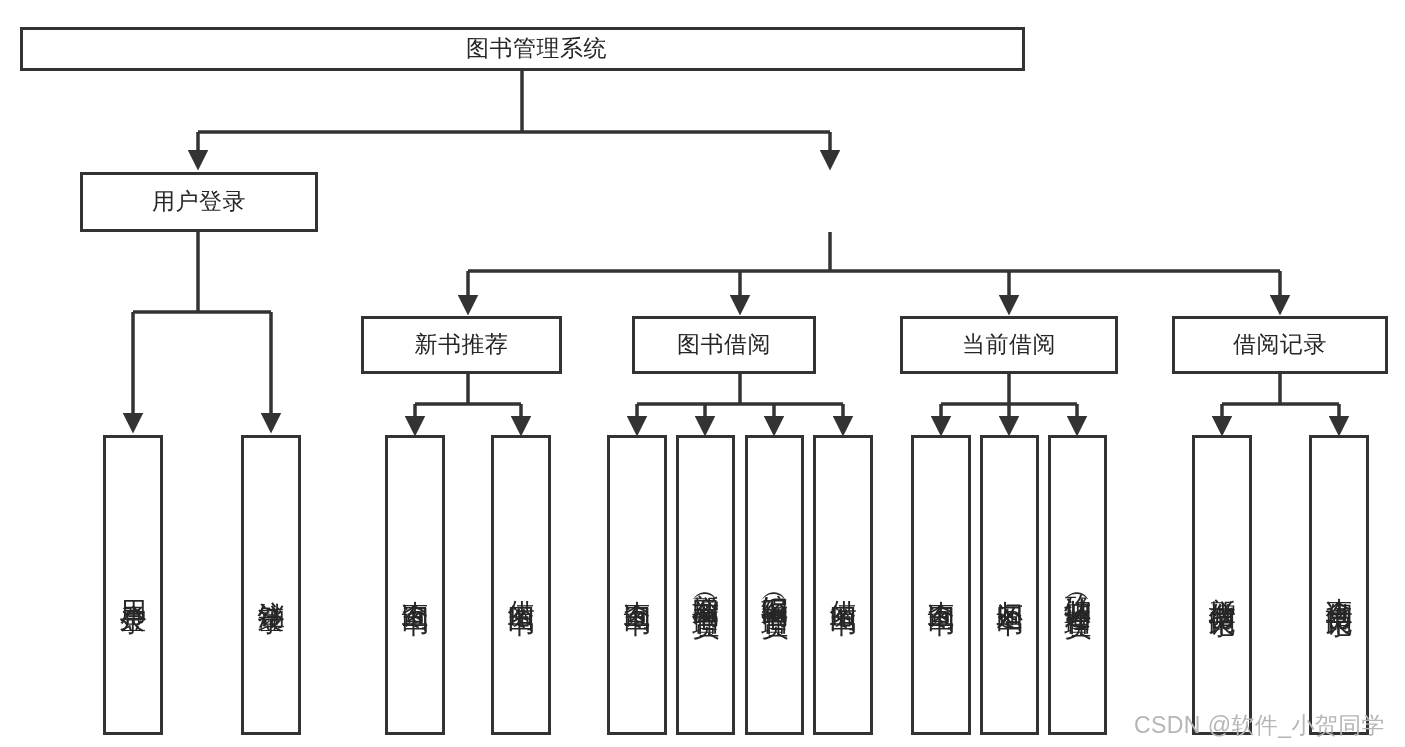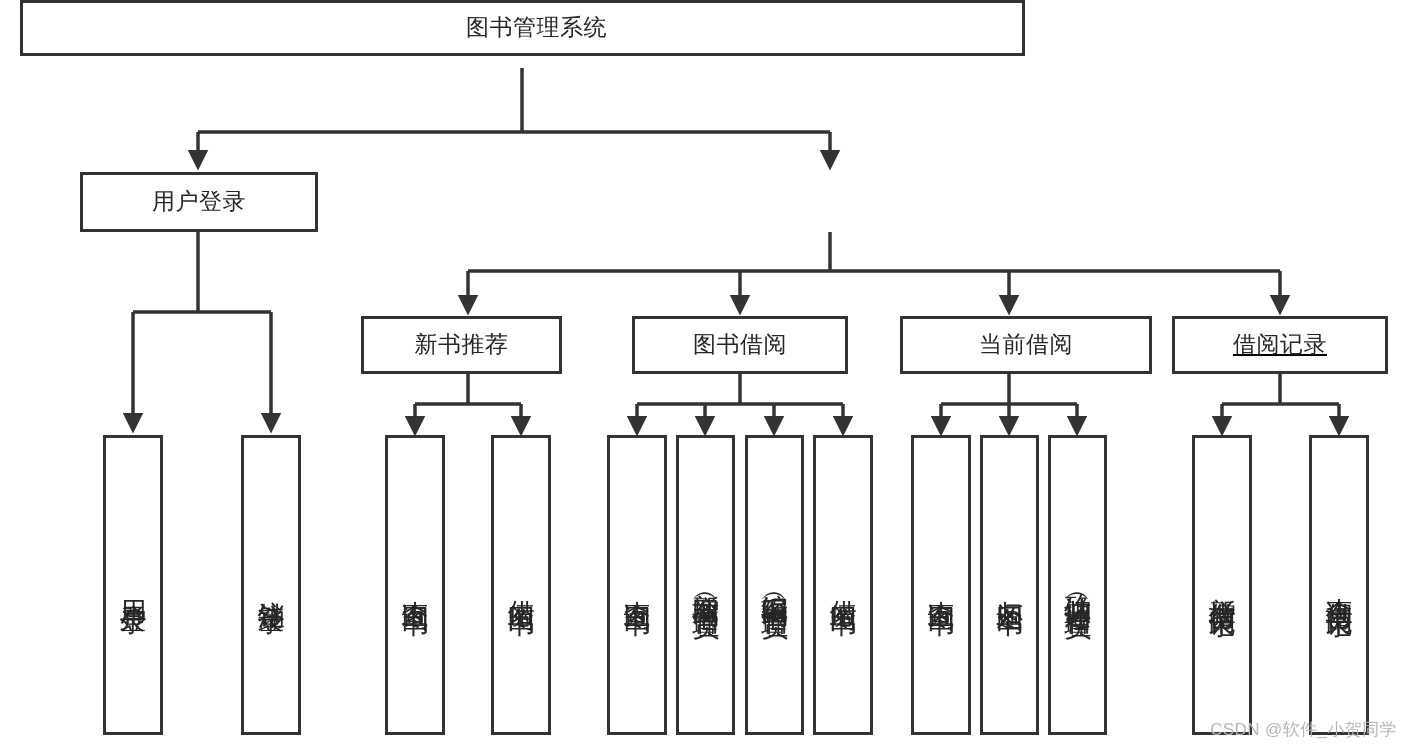--- a/index.html
+++ b/index.html
@@ -50,23 +50,23 @@
   }
   .node-box.vert .node-label {
     writing-mode: vertical-rl;
     text-orientation: upright;
     font-size: 27px;
     letter-spacing: 3px;
     max-height: 270px;
   }
   #watermark {
     position: absolute;
-    right: 8px;
+    right: 20px;
     bottom: 6px;
-    font-size: 17px;
+    font-size: 23px;
     color: #b6b6b6;
     letter-spacing: 0.4px;
     pointer-events: none;
   }
 </style>
 </head>
 <body>
 
 <div id="diagram-root">
 
@@ -113,42 +113,42 @@
       <path d="M 1009 404 L 1009 426" marker-end="url(#arrow)"></path>
       <path d="M 1077 404 L 1077 426" marker-end="url(#arrow)"></path>
 
       <path d="M 1280 374 L 1280 404"></path>
       <path d="M 1222 404 L 1339 404"></path>
       <path d="M 1222 404 L 1222 426" marker-end="url(#arrow)"></path>
       <path d="M 1339 404 L 1339 426" marker-end="url(#arrow)"></path>
     </g>
   </svg>
 
-  <div class="node-box horiz" style="left:20px; top:0; width:1005px; height:56px;padding-left:28px;">
+  <div class="node-box horiz" style="left:20px; top:27px; width:1005px; height:44px;padding-left:28px;">
     <span class="node-label">图书管理系统</span>
   </div>
 
   <div class="node-box horiz" style="left:80px; top:172px; width:238px; height:60px;">
     <span class="node-label">用户登录</span>
   </div>
 
 
   <div class="node-box horiz" style="left:361px; top:316px; width:201px; height:58px;">
     <span class="node-label">新书推荐</span>
   </div>
 
-  <div class="node-box horiz" style="left:632px; top:316px; width:216px; height:58px;">
+  <div class="node-box horiz" style="left:632px; top:316px; width:184px; height:58px;">
     <span class="node-label">图书借阅</span>
   </div>
 
-  <div class="node-box horiz" style="left:900px; top:316px; width:252px; height:58px;">
+  <div class="node-box horiz" style="left:900px; top:316px; width:218px; height:58px;">
     <span class="node-label">当前借阅</span>
   </div>
 
-  <div class="node-box horiz" style="left:1172px; top:316px; width:216px; height:58px;text-decoration:underline;">
+  <div class="node-box horiz" style="left:1172px; top:316px; width:216px; height:58px;">
     <span class="node-label">借阅记录</span>
   </div>
 
   <div class="node-box vert" style="left:103px; top:435px; width:60px; height:300px;">
     <span class="node-label">用户登录</span>
   </div>
 
   <div class="node-box vert" style="left:241px; top:435px; width:60px; height:300px;">
     <span class="node-label">注销登录</span>
   </div>

